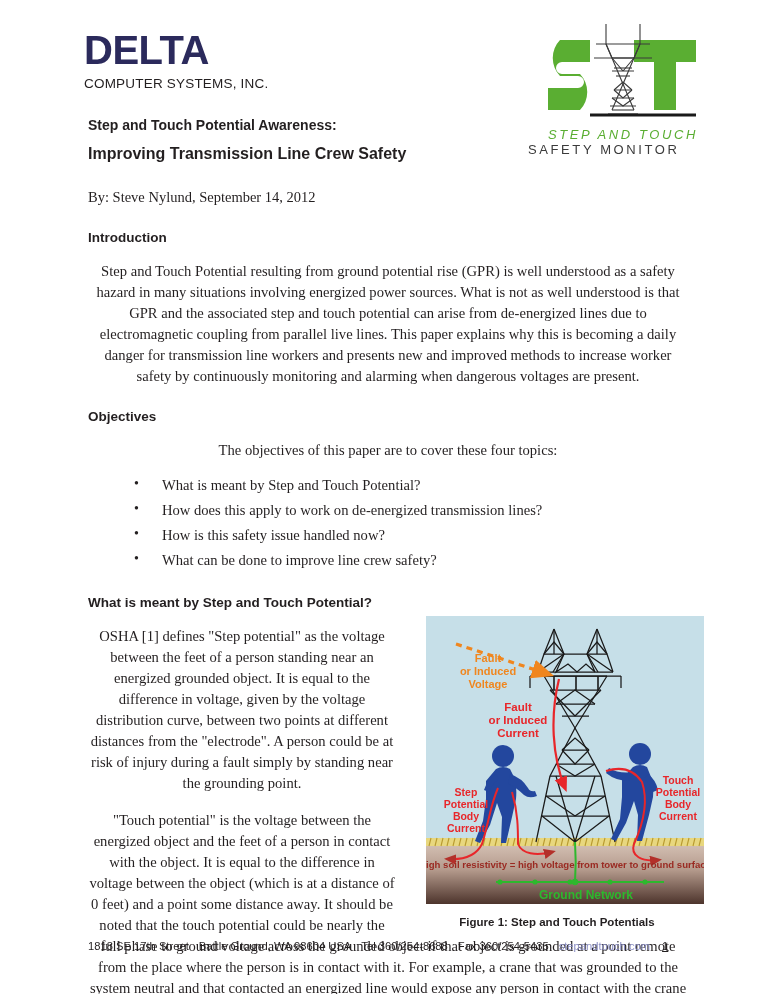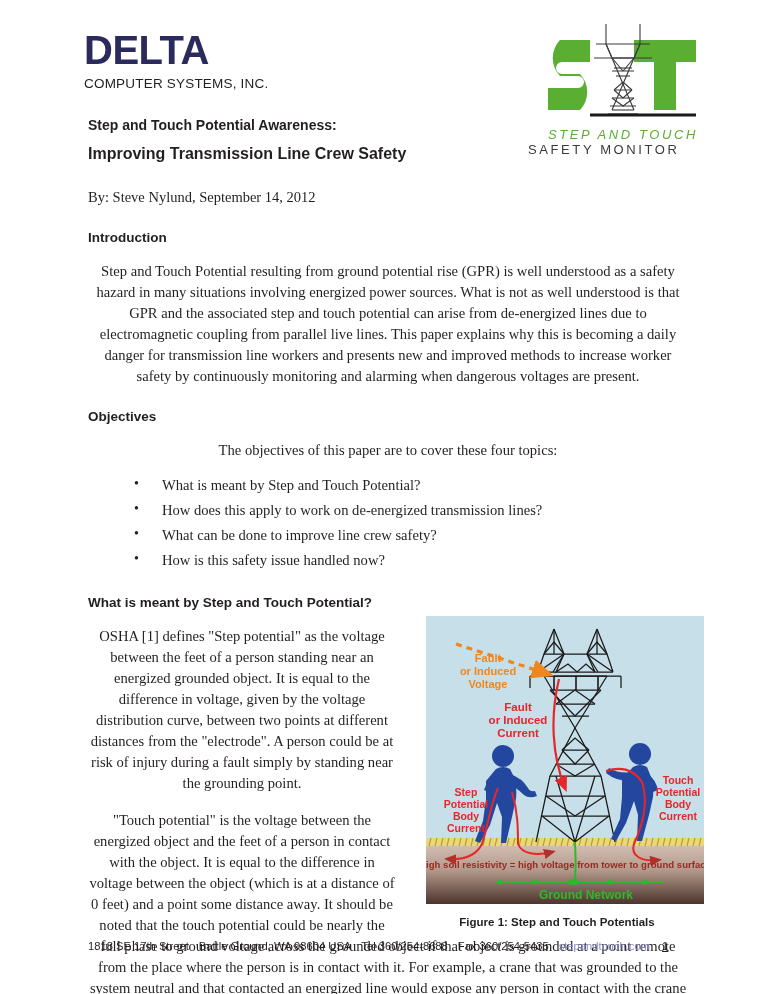--- a/index.html
+++ b/index.html
@@ -163,22 +163,22 @@
     <div class="byline">By: Steve Nylund, September 14, 2012</div>
 
     <h3 class="section">Introduction</h3>
     <p class="body">Step and Touch Potential resulting from ground potential rise (GPR) is well understood as a safety hazard in many situations involving energized power sources. What is not as well understood is that GPR and the associated step and touch potential can arise from de-energized lines due to electromagnetic coupling from parallel live lines. This paper explains why this is becoming a daily danger for transmission line workers and presents new and improved methods to increase worker safety by continuously monitoring and alarming when dangerous voltages are present.</p>
 
     <h3 class="section">Objectives</h3>
     <p class="body">The objectives of this paper are to cover these four topics:</p>
     <ul class="objectives">
       <li>What is meant by Step and Touch Potential?</li>
       <li>How does this apply to work on de-energized transmission lines?</li>
+      <li>How is this safety issue handled now?</li>
       <li>What can be done to improve line crew safety?</li>
-      <li>How is this safety issue handled now?</li>
     </ul>
 
     <h3 class="section">What is meant by Step and Touch Potential?</h3>
 
     <div class="figure-wrap">
       <div class="figure-box">
         <svg width="278" height="288" viewBox="0 0 278 288">
           <defs>
             <linearGradient id="soilGrad" x1="0" y1="0" x2="0" y2="1">
               <stop offset="0%" stop-color="#d6c3b6"></stop>

